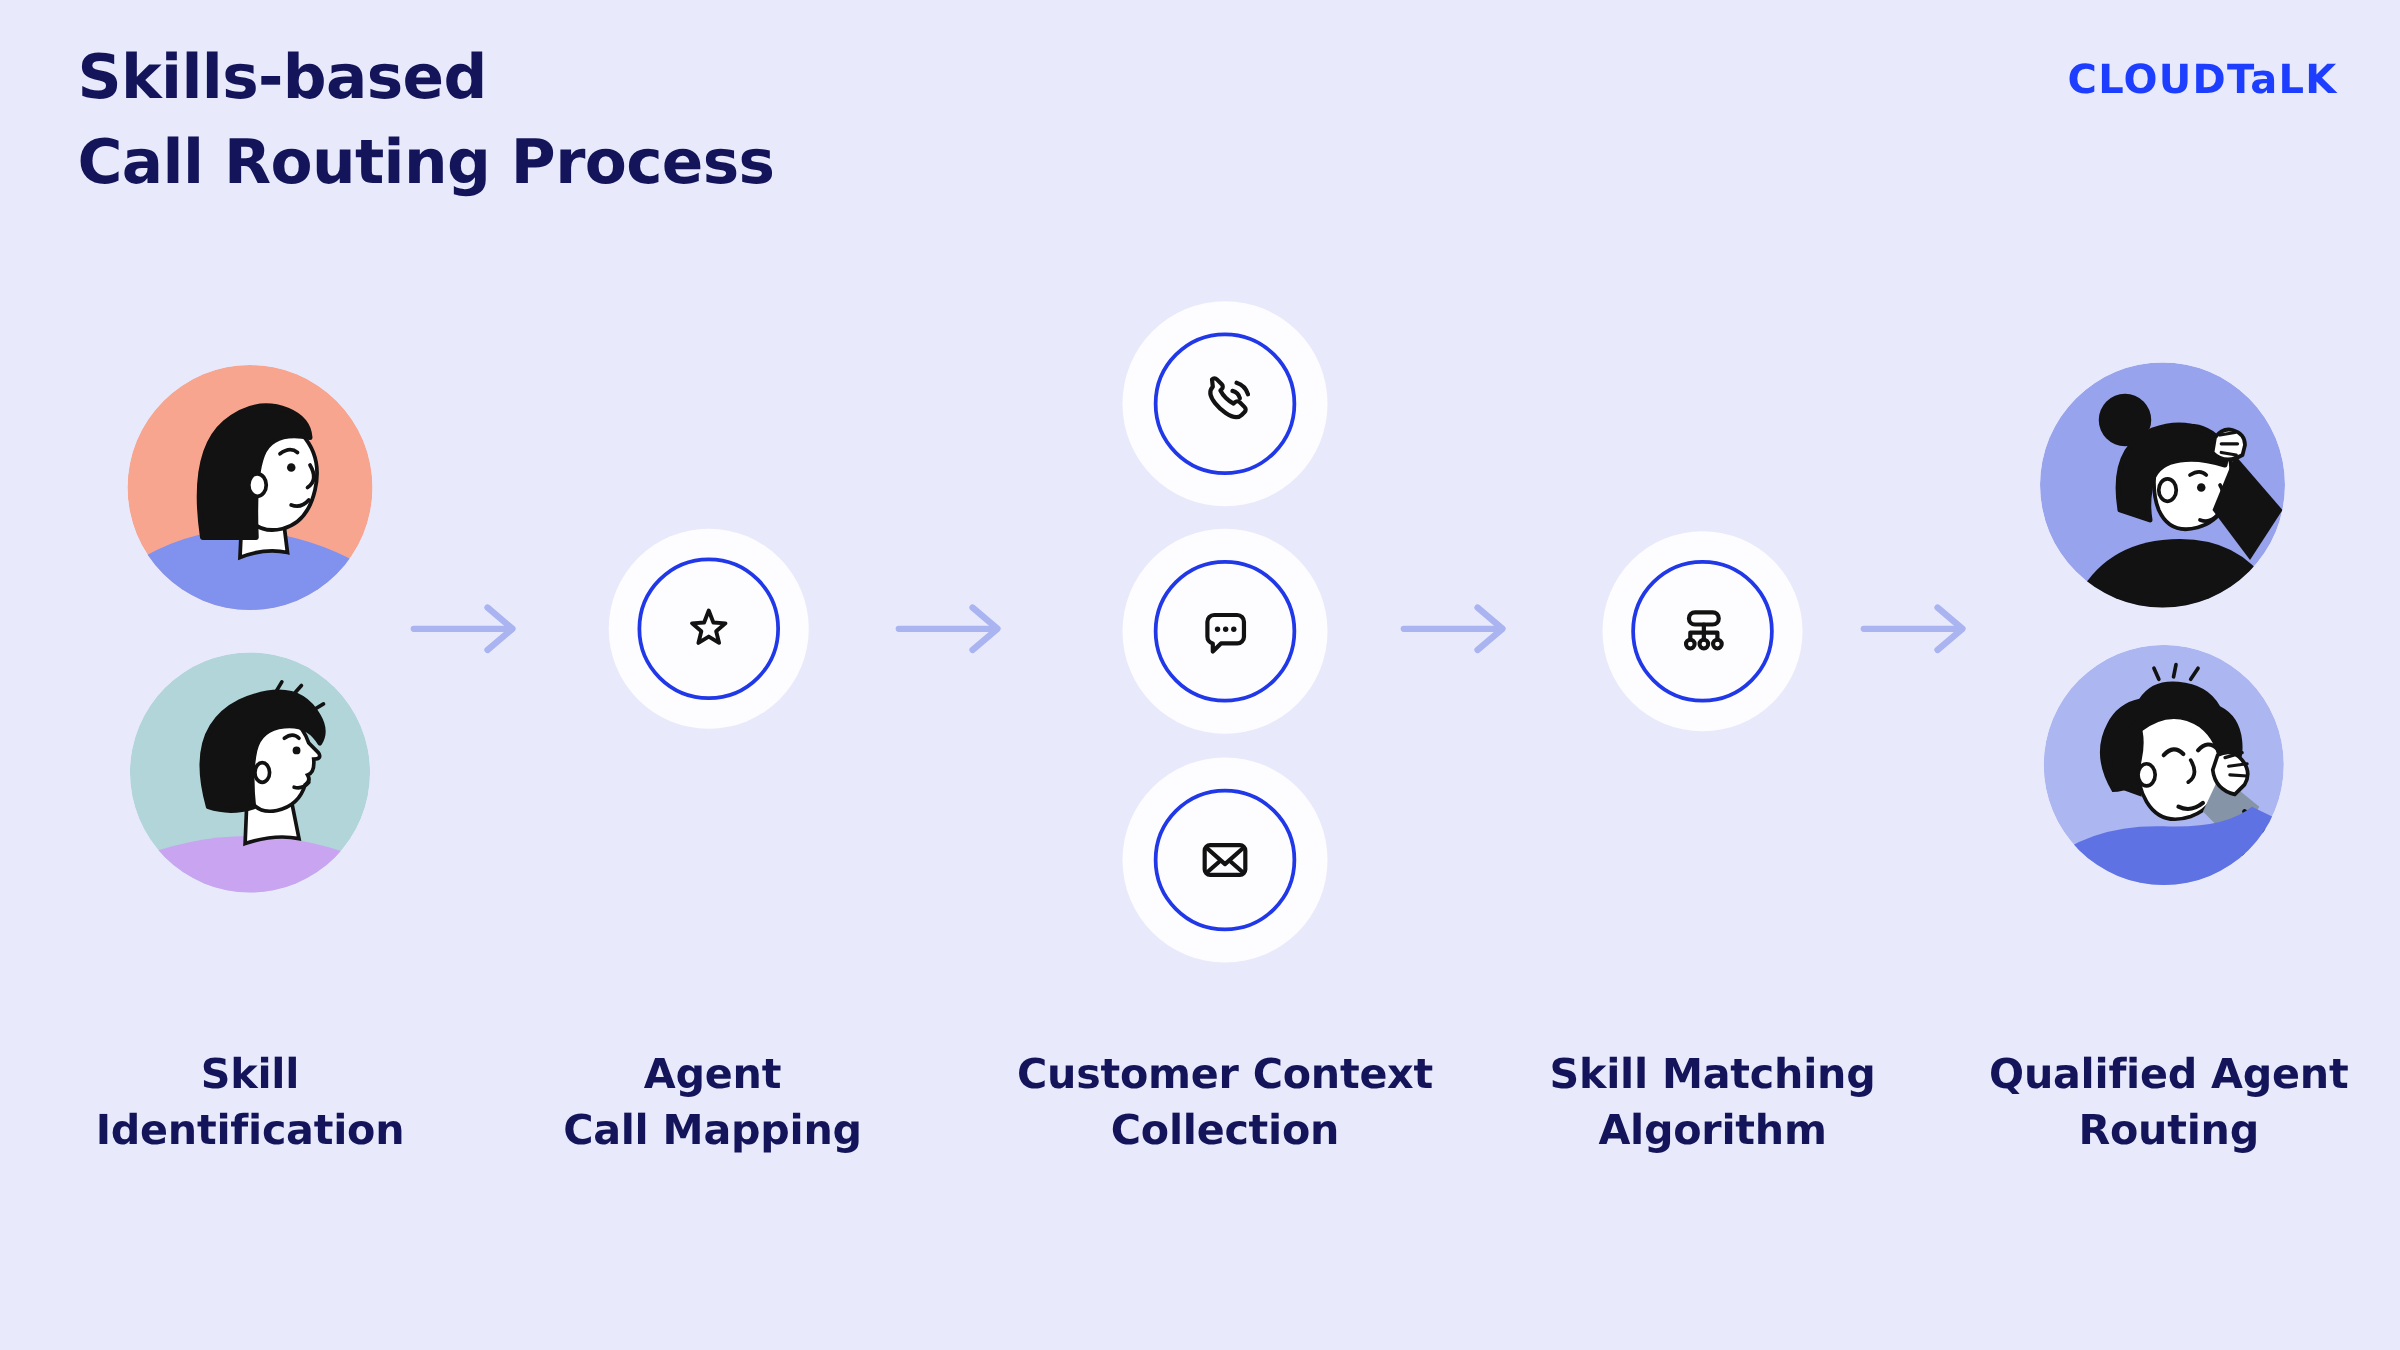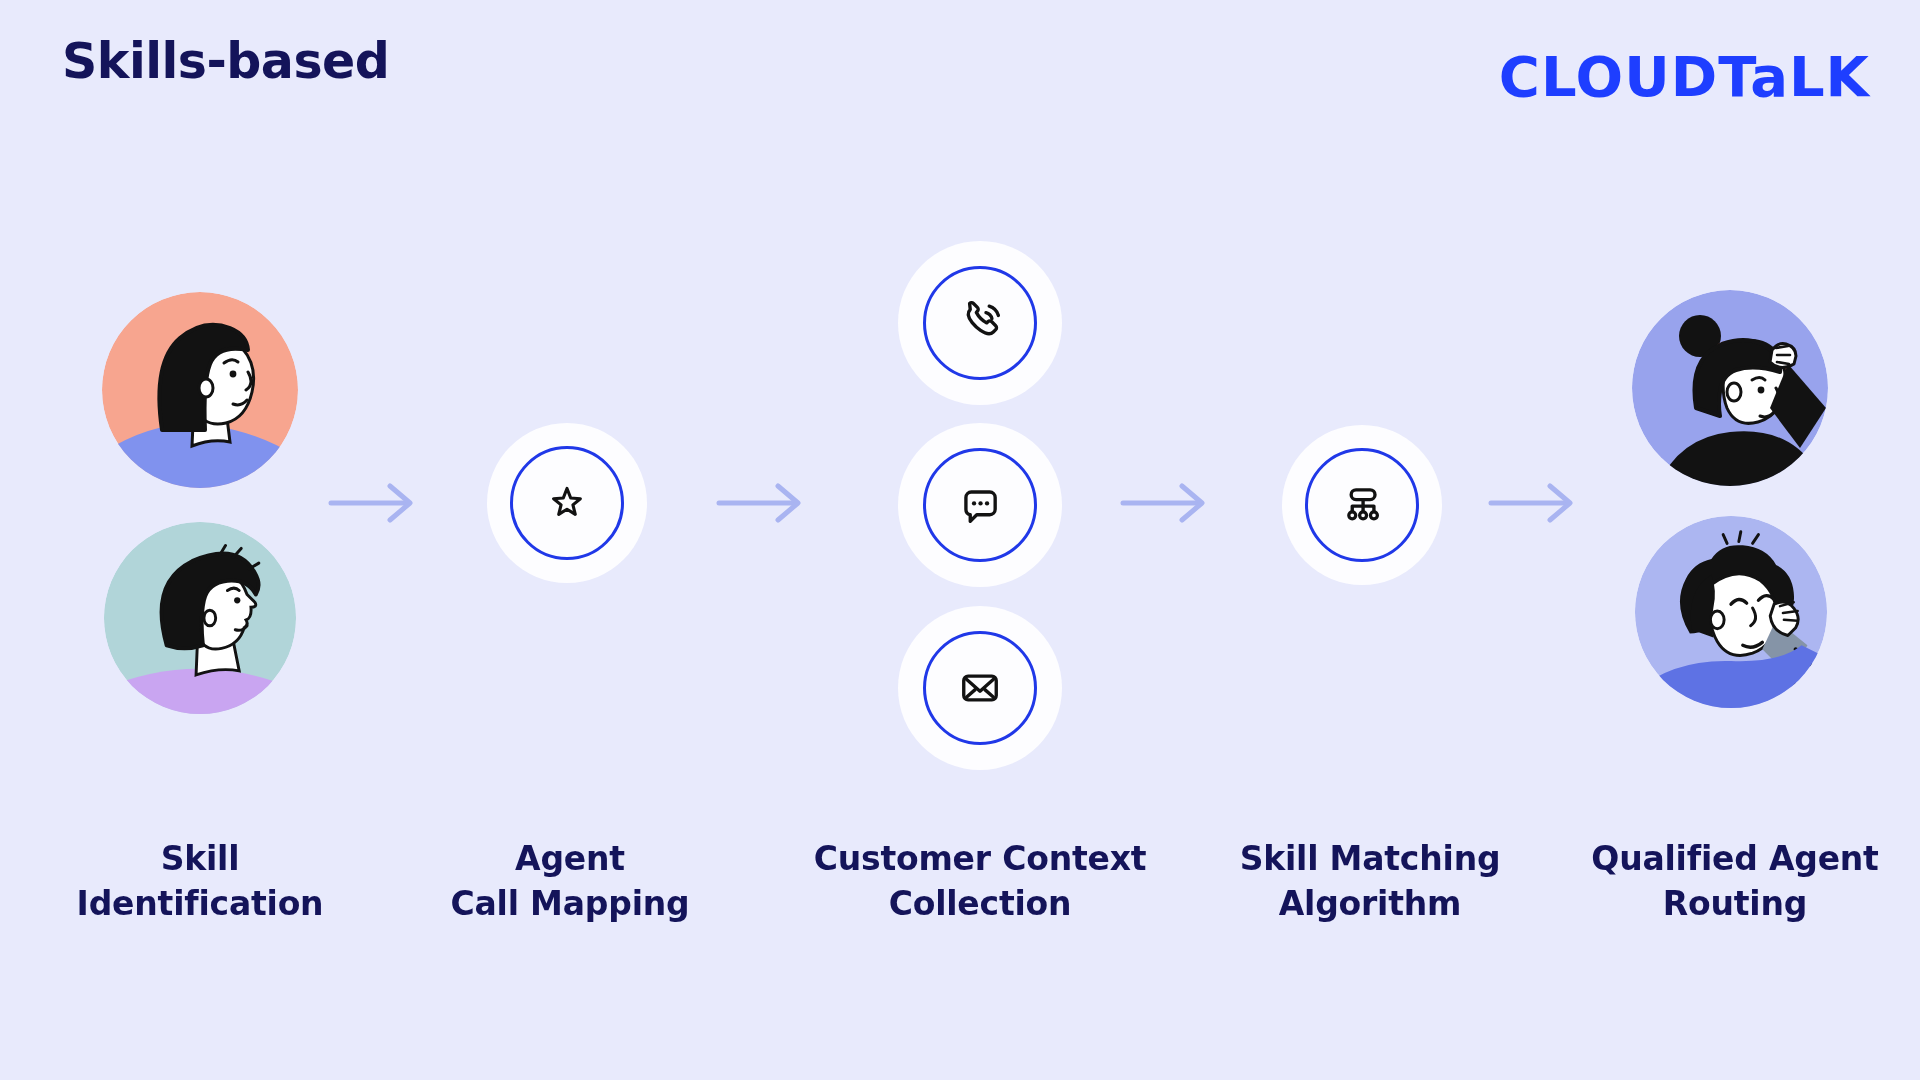--- a/index.html
+++ b/index.html
@@ -13,21 +13,21 @@
 
   
   .title{
     position:absolute;left:62px;top:28px;
     font-size:49px;font-weight:800;line-height:68px;
     color:#14145A;letter-spacing:-0.5px;
   }
   .title span{display:block;}
   .logo{
     position:absolute;right:50px;top:44px;
-    font-size:56px;font-weight:800;
+    font-size:32px;font-weight:800;
     color:#1E3EFF;letter-spacing:1px;
   }
 
   
   .bubble{
     position:absolute;background:#FDFDFF;border-radius:50%;
     display:flex;align-items:center;justify-content:center;
   }
   .bubble .ring{
     width:114px;height:114px;border:3px solid #2038E8;border-radius:50%;
@@ -69,20 +69,21 @@
   .sl4{left:1160px;}
   .sl5{left:1525px;}
 </style>
 </head>
 <body>
 
 <div id="canvas">
 
   <div class="title">
     <span>Skills-based</span>
+    <span>Call Routing Process</span>
   </div>
   <div class="logo">CLOUDTaLK</div>
 
   <div class="avatar av1">
     <svg viewBox="0 0 200 200" width="200" height="200">
       <defs>
           <clipPath id="c1">
             <circle cx="100" cy="100" r="98"></circle>
           </clipPath>
         </defs>

